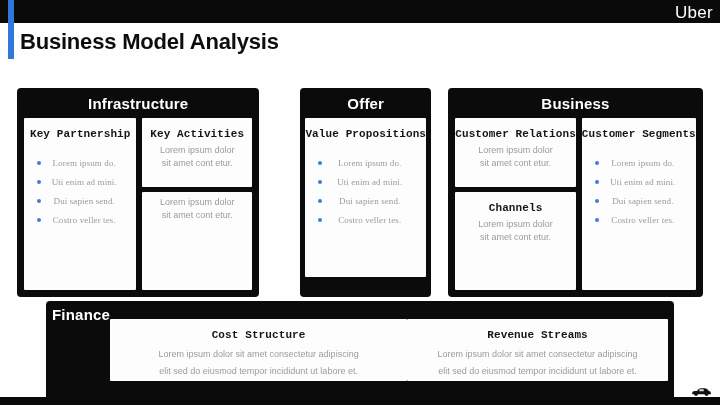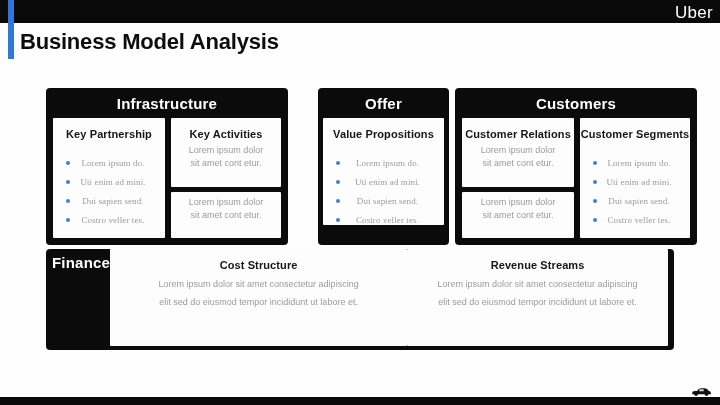--- a/index.html
+++ b/index.html
@@ -14,21 +14,21 @@
     display:flex; align-items:flex-end; justify-content:flex-end; padding-right:7px;
   }
   .uber-logo { color:#ffffff; font-size:17px; font-weight:500; letter-spacing:.3px; }
   .accent-bar { position:absolute; left:8px; top:0; width:6px; height:59px; background:#2F78D9; z-index:6; }
   .page-title {
     position:absolute; left:20px; top:29px; font-size:22px; font-weight:700;
     color:#0d0d0d; letter-spacing:-0.2px; white-space:nowrap;
   }
   
   .canvas { position:absolute; left:46px; top:88px; width:628px; }
-  .row1 { display:flex; gap:6px; height:157px; }
+  .row1 { display:flex; gap:17px; height:209px;justify-content:center; }
   .panel {
     background:#0b0b0b; border-radius:4px; display:flex; flex-direction:column;
     padding:0 7px 7px 7px;
   }
   .panel-infrastructure { flex:0 0 242px; }
   .panel-offer { flex:0 0 131px; padding:0 5px 20px 5px;margin-left:24px; }
   .panel-customers { flex:0 0 242px; }
   .panel-title {
     flex:none; height:30px; line-height:31px; text-align:center;
     color:#ffffff; font-size:15px; font-weight:600; letter-spacing:.2px;
@@ -36,37 +36,37 @@
   .panel-body { flex:1 1 auto; display:flex; gap:6px; min-height:0; }
   .col { display:flex; flex-direction:column; gap:5px; min-height:0; }
   .col-fixed { flex:0 0 112px; }
   .col-grow { flex:1 1 auto; }
   .card { background:#fdfdfd; border-radius:1px; overflow:hidden; }
   .card-tall { flex:1 1 auto; }
   .card-small-top { flex:0 0 69px; }
   .card-small-bottom { flex:1 1 auto; }
   .card-title {
     padding-top:10px; text-align:center; font-size:11px; font-weight:600;
-    color:#161616; white-space:nowrap; letter-spacing:.1px;
+    color:#161616; white-space:nowrap; letter-spacing:.1px;font-family:Liberation Mono, monospace;
   }
   .bullet-list { margin-top:13px;font-family:Liberation Serif, serif; }
   .bullet-row { display:flex; align-items:center; height:19px; padding:0 9px 0 13px; }
   .bullet-dot { flex:none; width:4px; height:4px; border-radius:50%; background:#447BD5; }
   .bullet-text { flex:1 1 auto; text-align:center; font-size:9px; color:#9b9b9b; letter-spacing:.1px; }
   .card-body { margin-top:4px; text-align:center; font-size:9px; line-height:12.5px; color:#9b9b9b; }
   
   .panel-finance {
     margin-top:4px; height:101px; background:#0b0b0b; border-radius:4px;
     display:flex; flex-direction:row; padding:0 6px 4px 6px;
   }
   .finance-title {
     flex:none; height:27px; line-height:28px; text-align:center;
     color:#ffffff; font-size:15px; font-weight:600; letter-spacing:.2px;
   }
-  .finance-body { flex:1 1 auto; display:flex; min-height:0; }
+  .finance-body { flex:1 1 auto; display:flex; min-height:0;align-items:center; }
   .finance-card { background:#fdfdfd; border-radius:1px; }
   .finance-card-left { flex:0 0 297px; }
   .finance-card-right { flex:1 1 auto; }
   .finance-card .card-body { margin-top:5px; line-height:17.5px; }
   
   .bottombar { position:absolute; left:0; bottom:0; width:720px; height:8px; background:#0a0a0a; }
   .car-icon { position:absolute; right:8px; bottom:8px; width:22px; height:11px; }
   .car-icon svg { display:block; width:22px; height:11px; }
 </style>
 </head>
@@ -148,31 +148,32 @@
               <div class="bullet-row">
                   <span class="bullet-dot"></span>
                   <span class="bullet-text">Costro veller tes.</span>
                 </div>
             </div>
           </div>
         </div>
       </div>
 
       <div class="panel panel-customers">
-        <div class="panel-title">Customers</div>
+        <div class="panel-title">Business</div>
         <div class="panel-body">
           <div class="col col-fixed">
             <div class="card card-small-top">
               <div class="card-title">Customer Relations</div>
               <div class="card-body">
                 <div>Lorem ipsum dolor</div>
                 <div>sit amet cont etur.</div>
               </div>
             </div>
             <div class="card card-small-bottom">
+              <div class="card-title">Channels</div>
               <div class="card-body">
                 <div>Lorem ipsum dolor</div>
                 <div>sit amet cont etur.</div>
               </div>
             </div>
           </div>
           <div class="col col-grow">
             <div class="card card-tall">
               <div class="card-title">Customer Segments</div>
               <div class="bullet-list">

